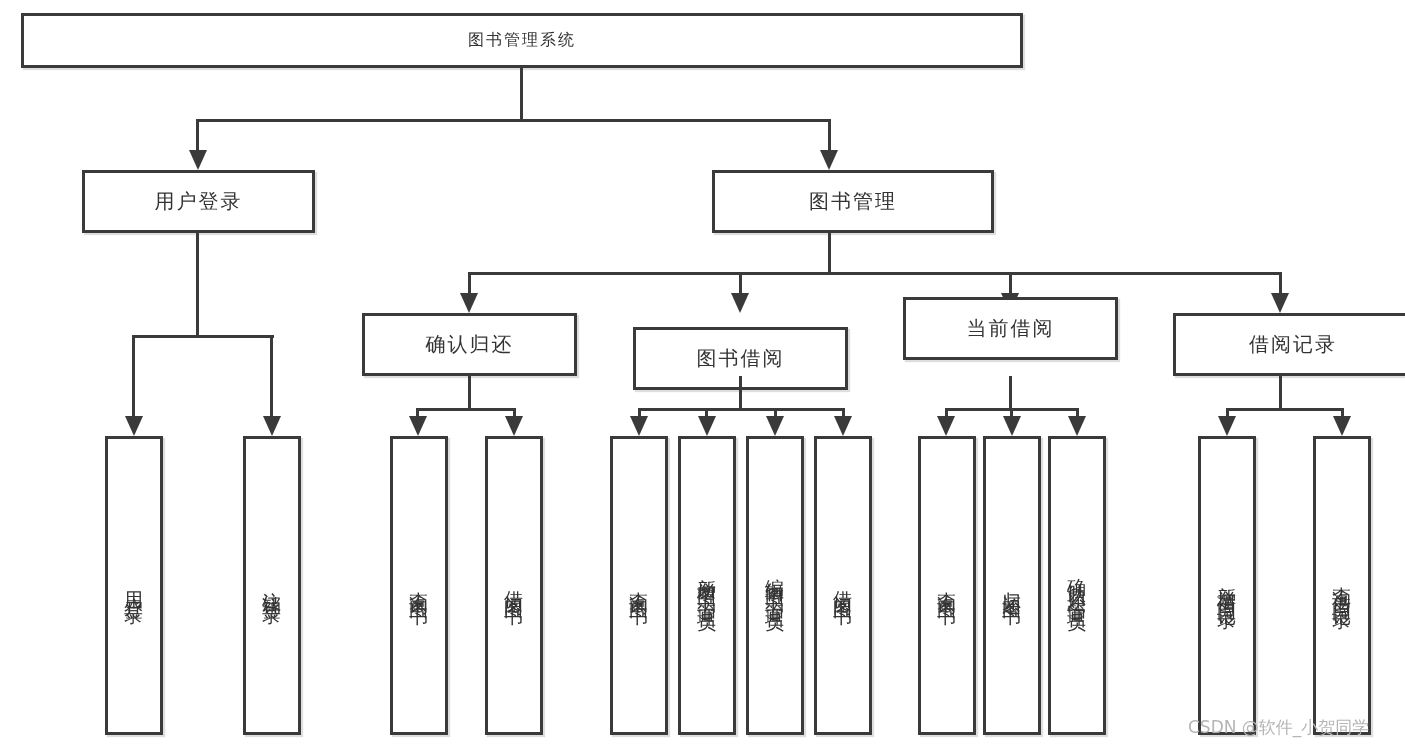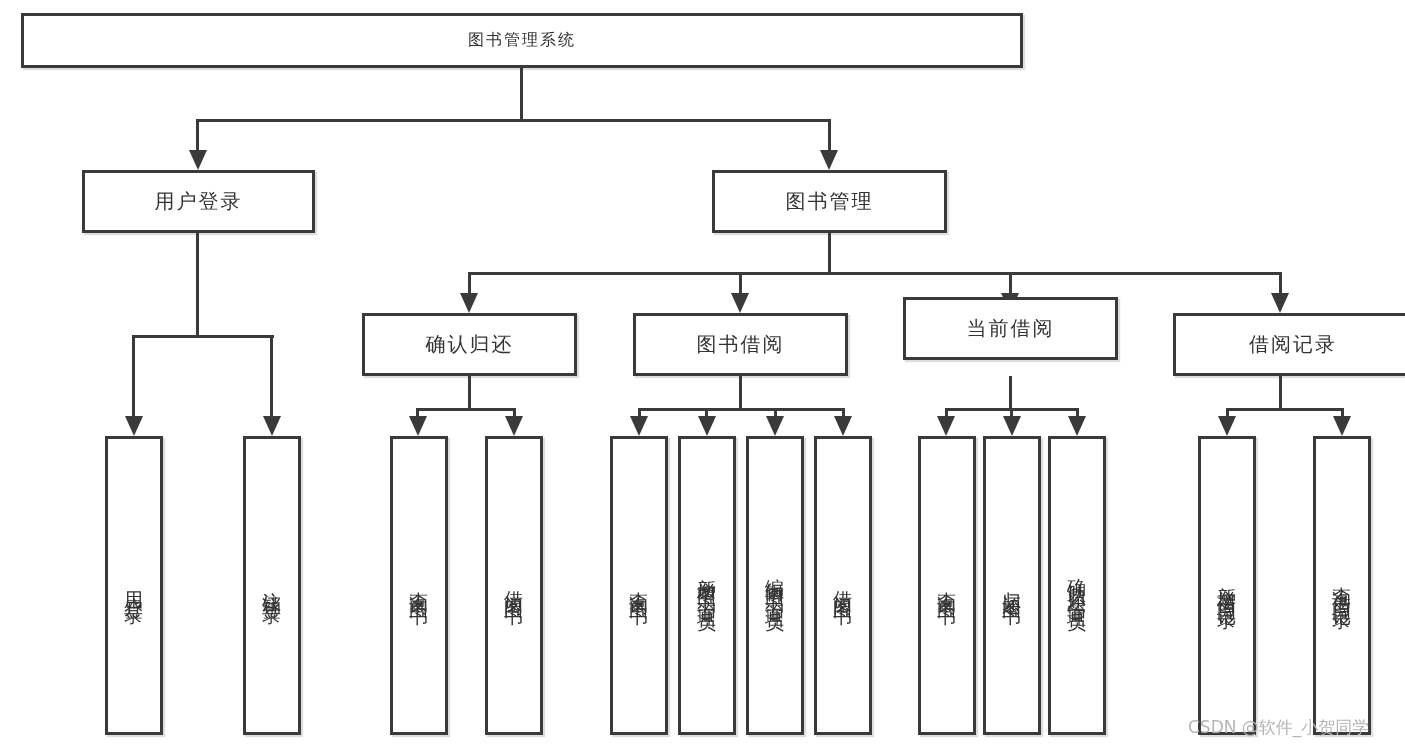--- a/index.html
+++ b/index.html
@@ -37,42 +37,42 @@
   <div class="box hbox root-box" style="left:21px;top:13px;width:1002px;height:55px">图书管理系统</div>
 
   <div class="vline" style="left:520px;top:67px;height:52px"></div>
   <div class="hline" style="left:197px;top:119px;width:634px"></div>
   <div class="vline" style="left:196px;top:119px;height:33px"></div>
   <div class="arrow" style="left:189px;top:150px"></div>
   <div class="vline" style="left:828px;top:119px;height:33px"></div>
   <div class="arrow" style="left:820px;top:150px"></div>
 
   <div class="box hbox" style="left:82px;top:170px;width:233px;height:63px">用户登录</div>
-  <div class="box hbox" style="left:712px;top:170px;width:235px;height:63px">图书管理</div>
+  <div class="box hbox" style="left:712px;top:170px;width:282px;height:63px">图书管理</div>
 
   <div class="vline" style="left:196px;top:233px;height:102px"></div>
   <div class="hline" style="left:133px;top:335px;width:141px"></div>
   <div class="vline" style="left:132px;top:335px;height:83px"></div>
   <div class="arrow" style="left:125px;top:416px"></div>
   <div class="vline" style="left:270px;top:335px;height:83px"></div>
   <div class="arrow" style="left:263px;top:416px"></div>
 
   <div class="vline" style="left:828px;top:233px;height:39px"></div>
   <div class="hline" style="left:468px;top:272px;width:814px"></div>
   <div class="vline" style="left:468px;top:272px;height:23px"></div>
   <div class="arrow" style="left:460px;top:293px"></div>
   <div class="vline" style="left:739px;top:272px;height:23px"></div>
   <div class="arrow" style="left:731px;top:293px"></div>
   <div class="vline" style="left:1009px;top:272px;height:23px"></div>
   <div class="arrow" style="left:1001px;top:293px"></div>
   <div class="vline" style="left:1279px;top:272px;height:23px"></div>
   <div class="arrow" style="left:1271px;top:293px"></div>
 
   <div class="box hbox" style="left:362px;top:313px;width:215px;height:63px">确认归还</div>
-  <div class="box hbox" style="left:633px;top:313px;width:215px;height:63px">图书借阅</div>
+  <div class="box hbox" style="left:633px;top:327px;width:215px;height:63px">图书借阅</div>
   <div class="box hbox" style="left:903px;top:297px;width:215px;height:63px">当前借阅</div>
   <div class="box hbox" style="left:1173px;top:313px;width:240px;height:63px">借阅记录</div>
 
   <div class="vline" style="left:468px;top:376px;height:32px"></div>
   <div class="hline" style="left:417px;top:408px;width:99px"></div>
   <div class="vline" style="left:416px;top:408px;height:10px"></div>
   <div class="arrow" style="left:409px;top:416px"></div>
   <div class="vline" style="left:513px;top:408px;height:10px"></div>
   <div class="arrow" style="left:505px;top:416px"></div>
 

